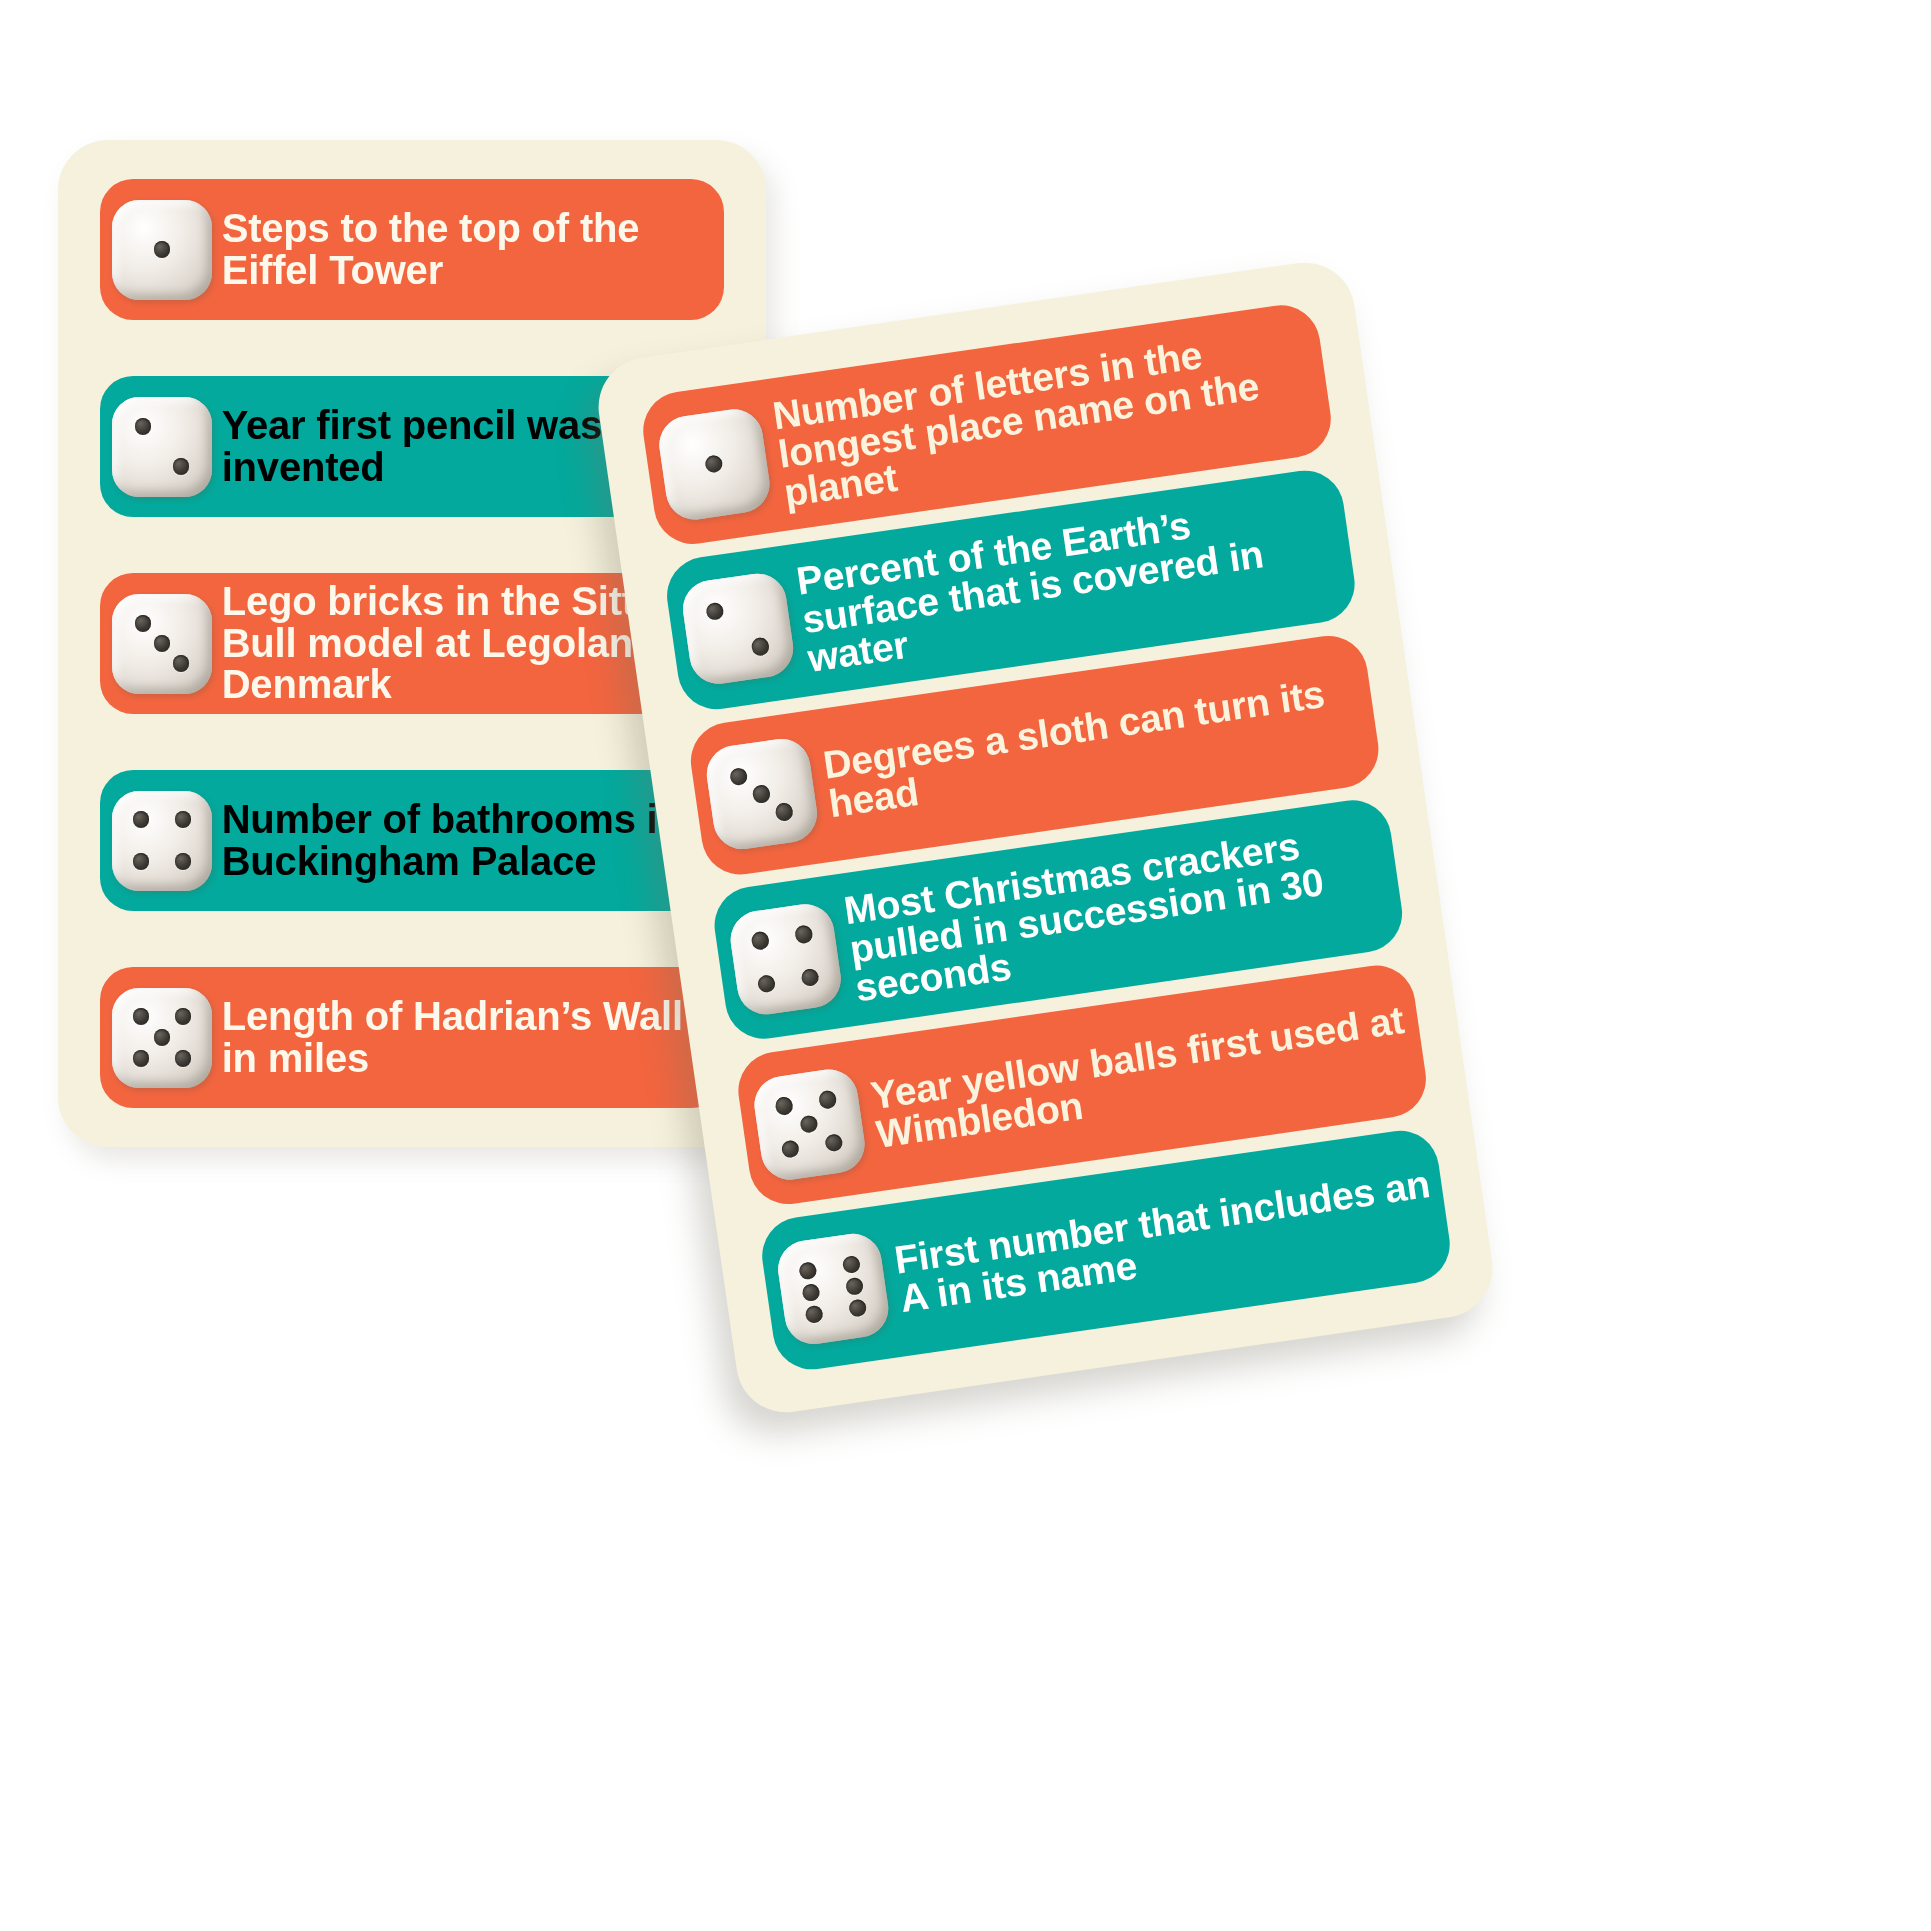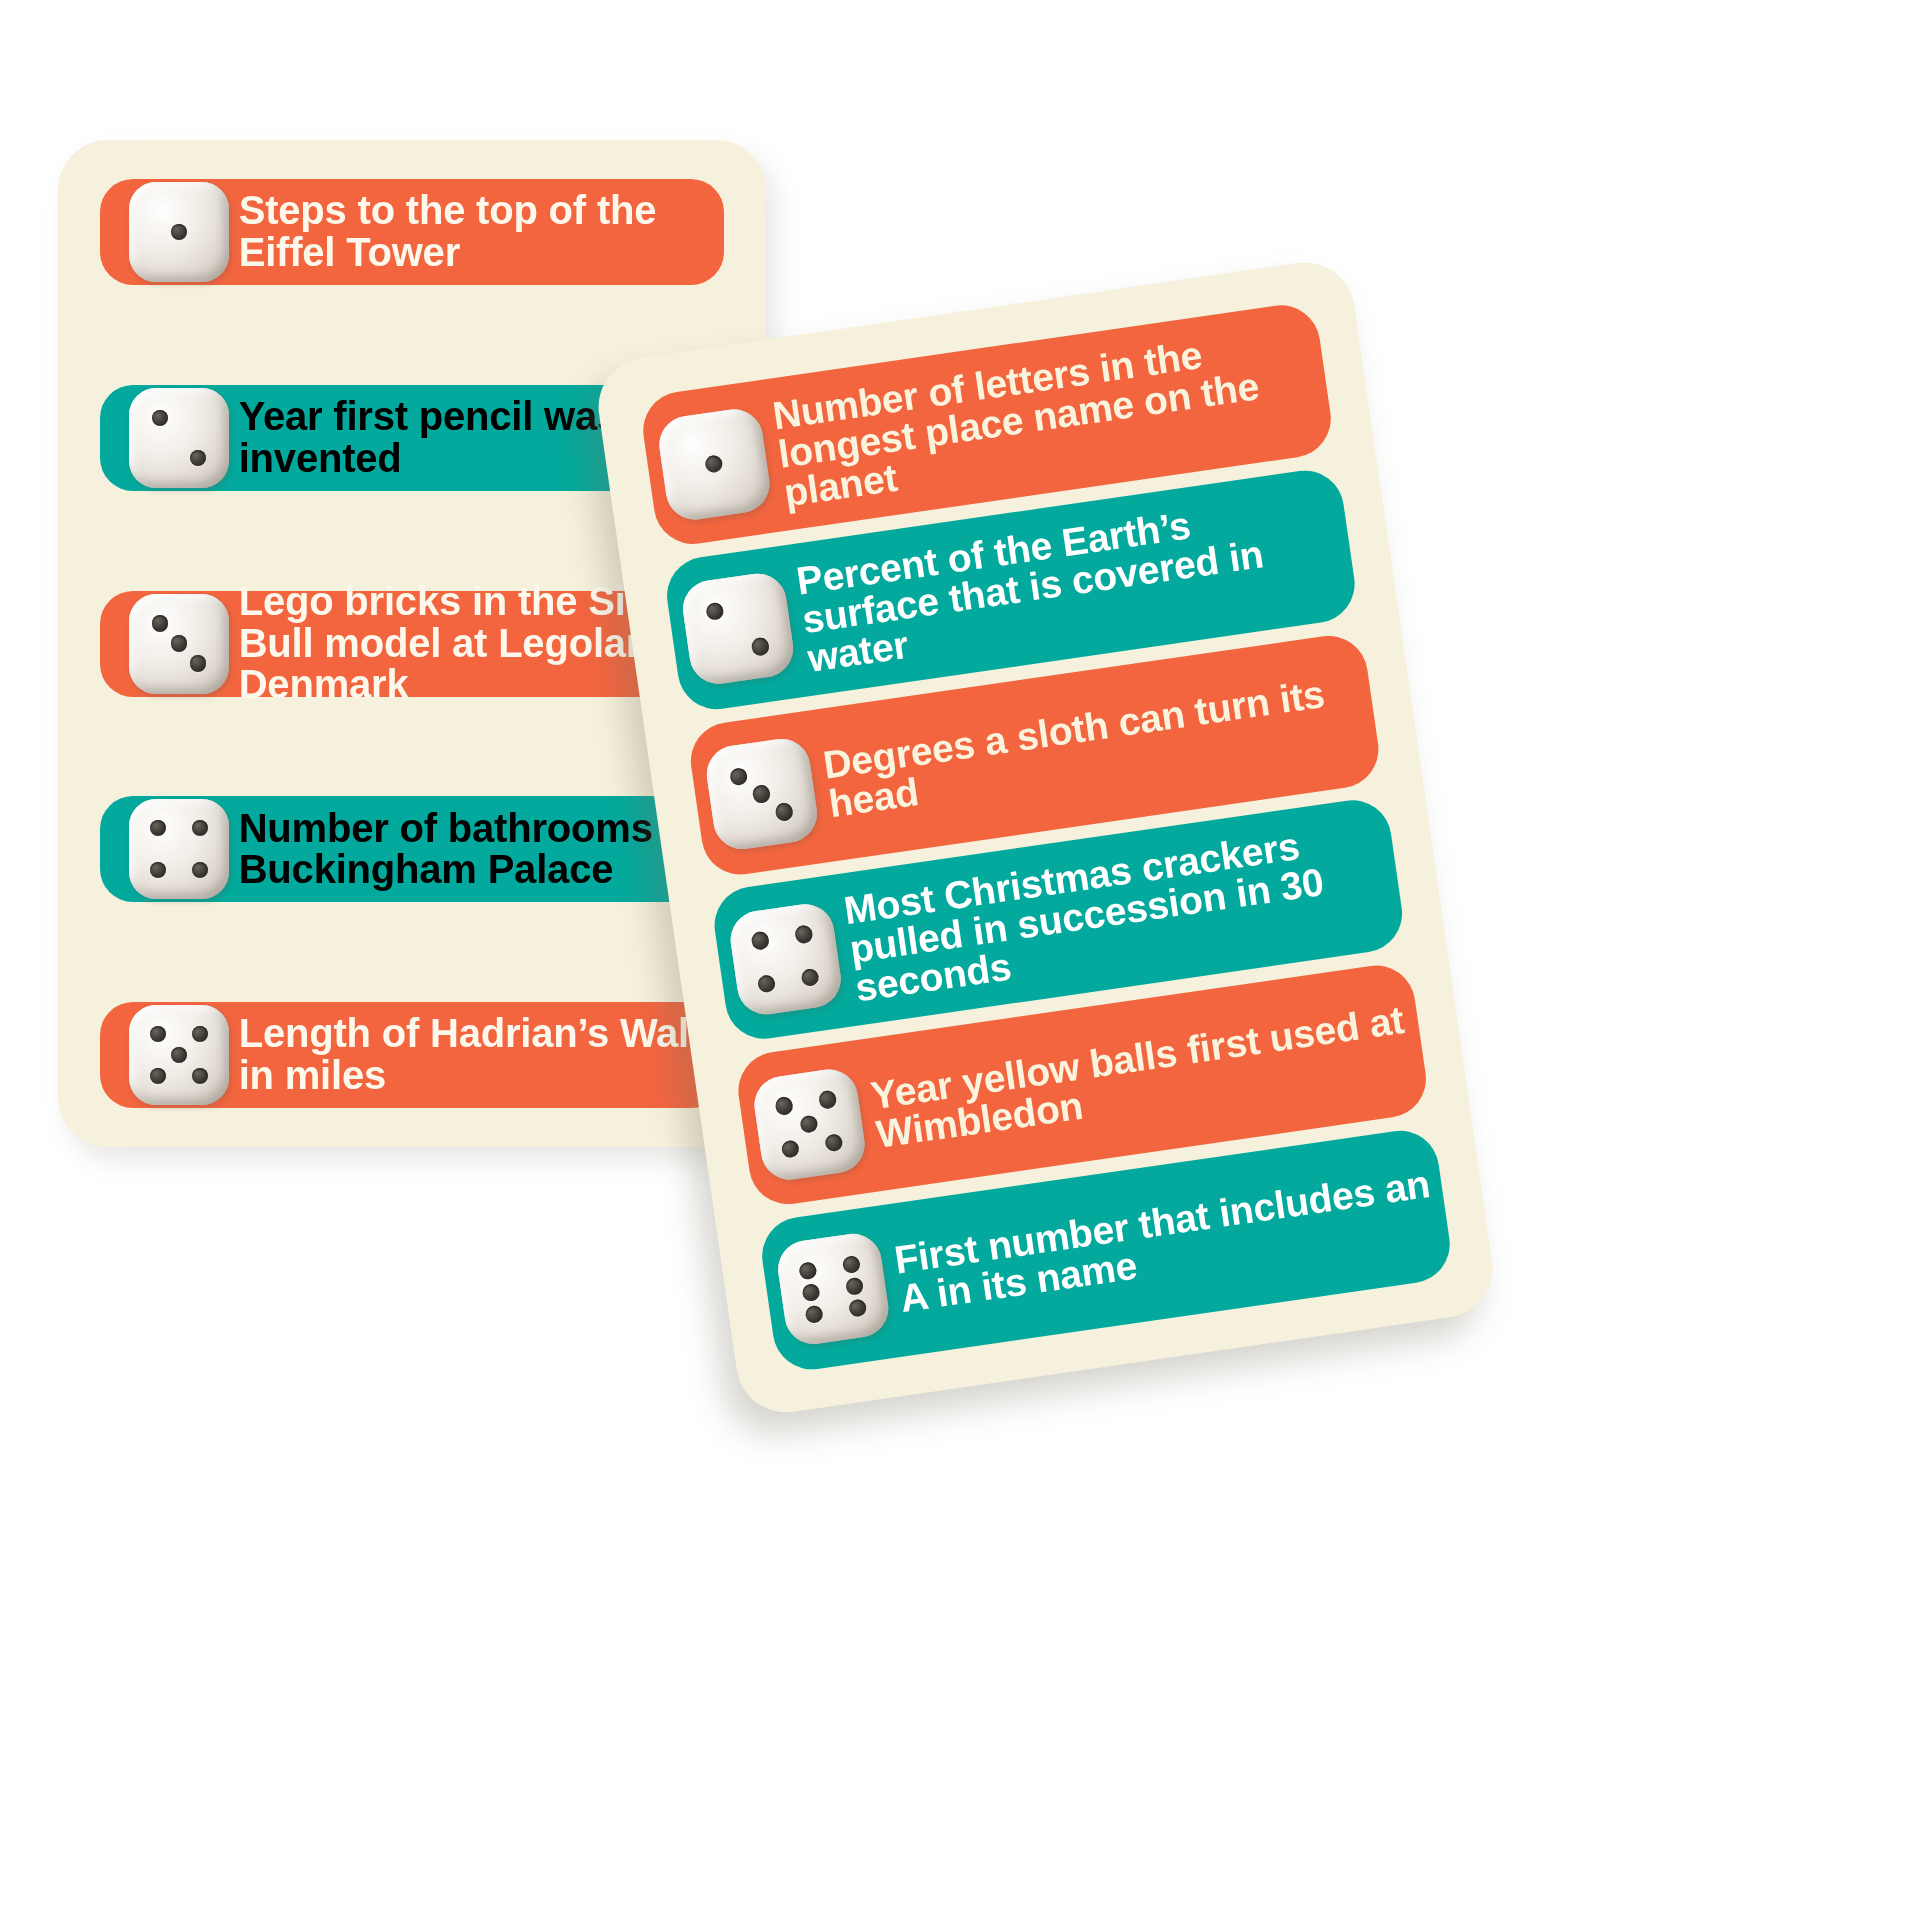--- a/index.html
+++ b/index.html
@@ -49,21 +49,21 @@
   .row{
     position:relative;
     display:flex;
     align-items:center;
     border-radius:33px;
     box-sizing:border-box;
   }
   .row.orange{background:#f2653f;}
   .row.teal  {background:#03a99c;}
 
-  #card1 .row{height:106px;padding-left:29px;margin-bottom:13.5px;}
+  #card1 .row{height:141px;padding-left:12px;margin-bottom:13.5px;}
   #card1 .row:last-child{margin-bottom:0;}
   #card2 .row{height:153px;padding-left:13.5px;margin-bottom:8.7px;border-radius:39px;}
   #card2 .row:last-child{margin-bottom:0;}
 
   .row-label{
     margin-left:13.5px;
     line-height:1.04;
     letter-spacing:-0.2px;
     font-weight:700;
     padding-right:11.6px;

